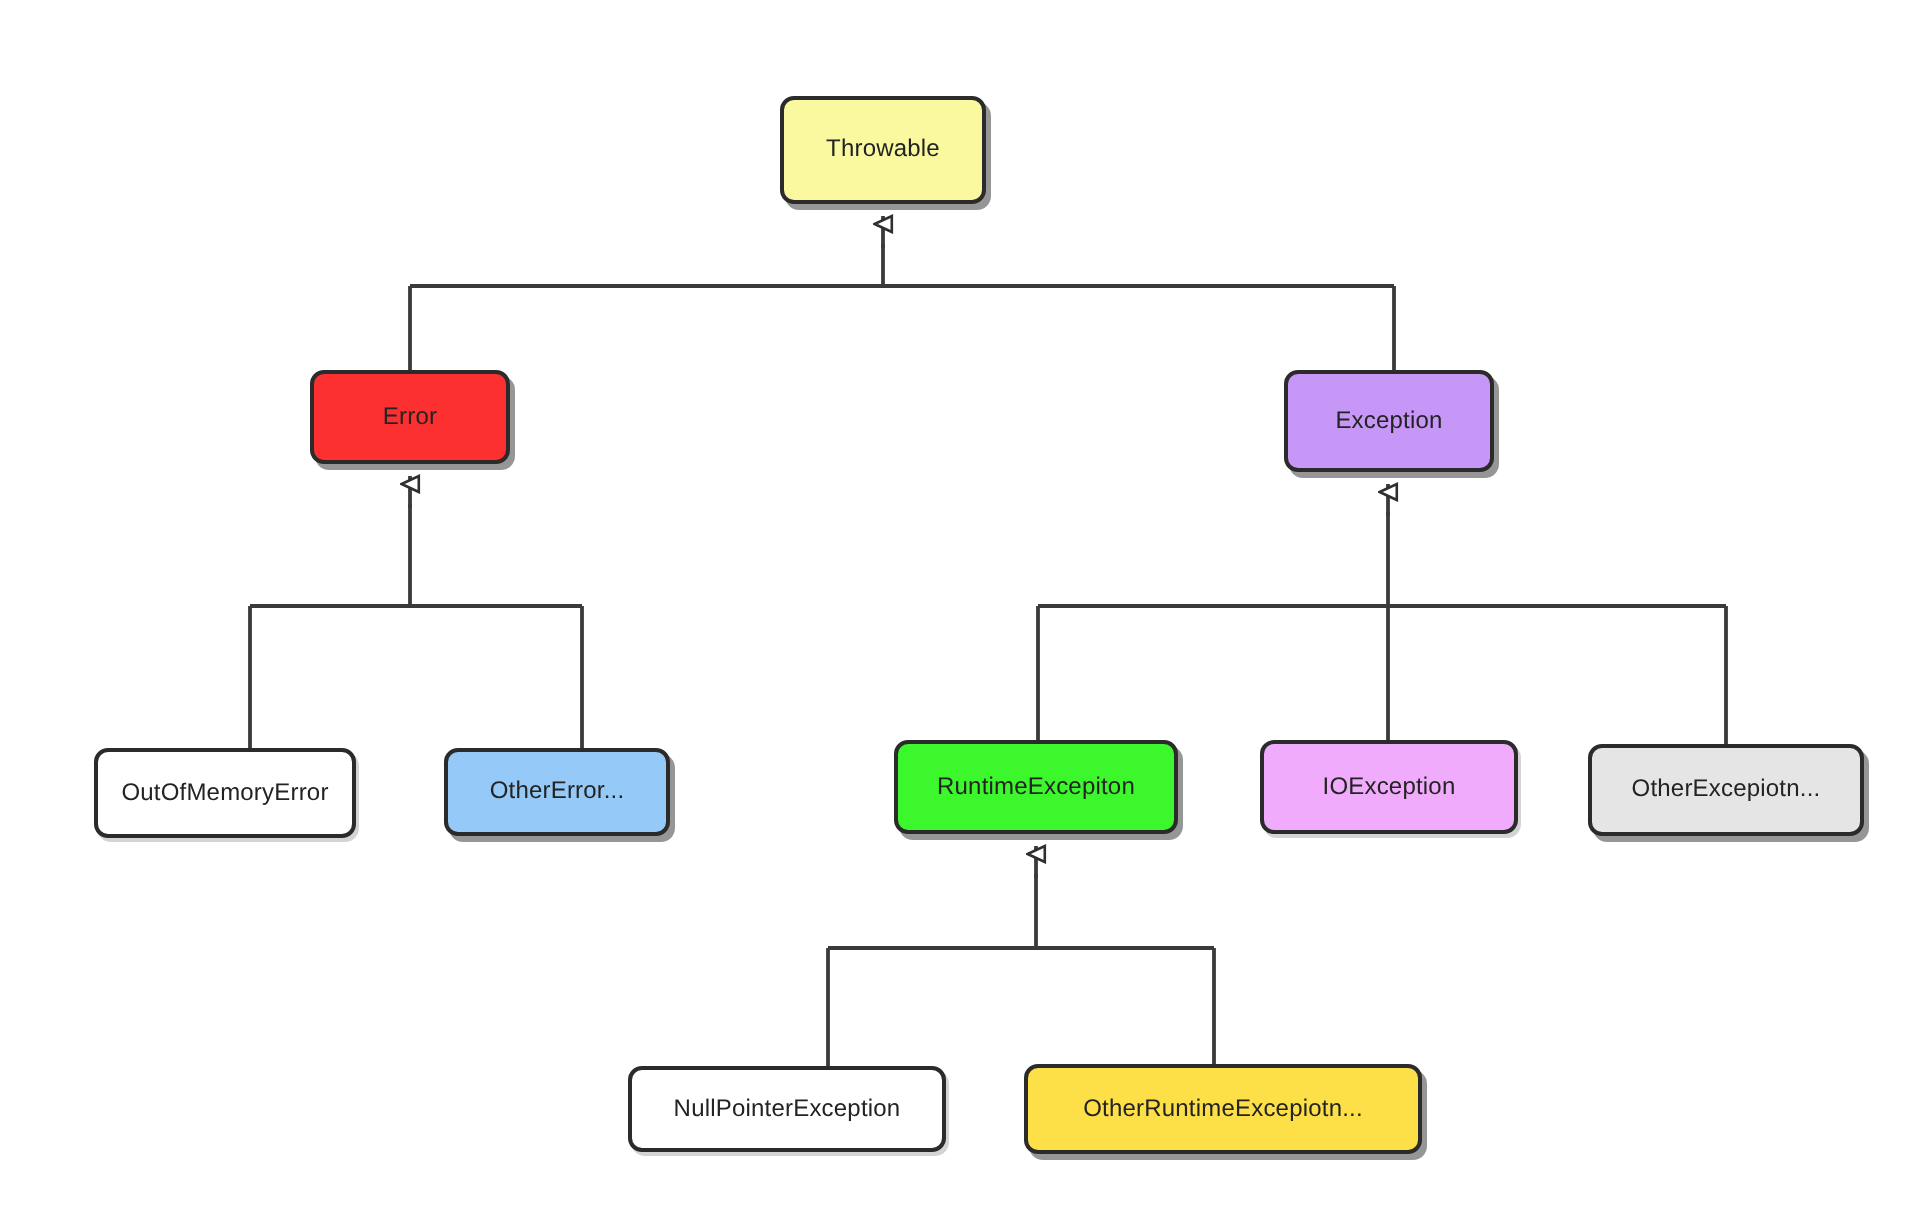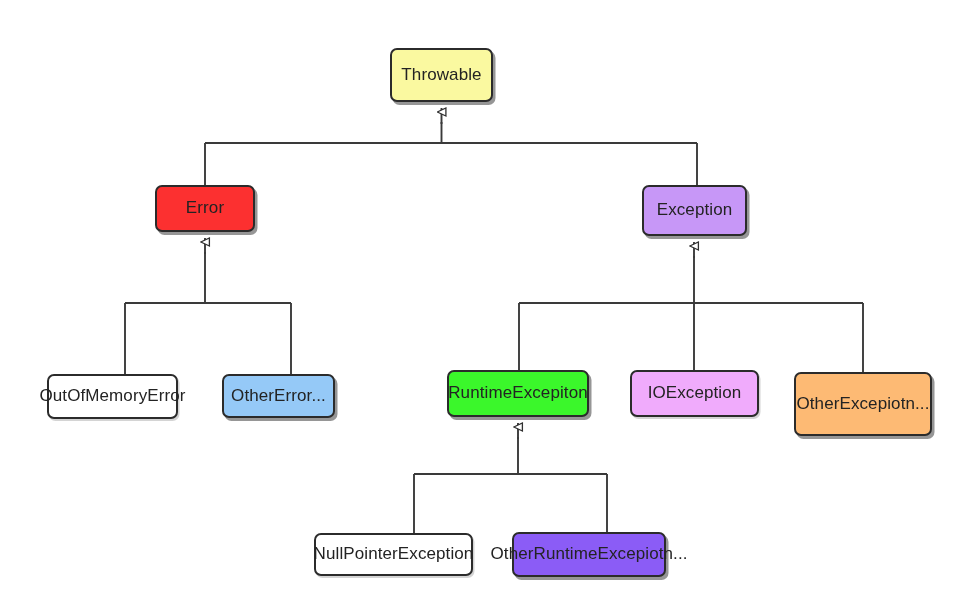--- a/index.html
+++ b/index.html
@@ -26,21 +26,21 @@
   }
   .node {
     position: absolute;
     box-sizing: border-box;
     border: 2px solid #2b2b2b;
     border-radius: 7px;
     display: flex;
     align-items: center;
     justify-content: center;
     color: #232323;
-    font-size: 17px;
+    font-size: 12px;
     line-height: 1.1;
     letter-spacing: 0.1px;
     white-space: nowrap;
     z-index: 2;
   }
   .node.plain {
     background: #ffffff;
     box-shadow: 1.5px 2px 0 rgba(60,60,60,0.22);
   }
   .node.shadowed {
@@ -112,25 +112,25 @@
   </div>
 
   <div class="node shadowed" style="left: 447px; top: 370px; width: 142px; height: 47px; background: rgb(59, 247, 43); border-color: rgb(43, 43, 43);">
     <span>RuntimeExcepiton</span>
   </div>
 
   <div class="node plain" style="left: 630px; top: 370px; width: 129px; height: 47px; background: #f0abfc; border-color: rgb(43, 43, 43);">
     <span>IOException</span>
   </div>
 
-  <div class="node shadowed" style="left: 794px; top: 372px; width: 138px; height: 64px; background: #fdba74; border-color: rgb(43, 43, 43);">
+  <div class="node shadowed" style="left: 794px; top: 372px; width: 138px; height: 46px; background: #e5e5e5; border-color: rgb(43, 43, 43);">
     <span>OtherExcepiotn...</span>
   </div>
 
   <div class="node plain" style="left: 314px; top: 533px; width: 159px; height: 43px; background: rgb(255, 255, 255); border-color: rgb(43, 43, 43);">
     <span>NullPointerException</span>
   </div>
 
-  <div class="node shadowed" style="left: 512px; top: 532px; width: 154px; height: 45px; background: #8b5cf6; border-color: rgb(43, 43, 43); justify-content: center;">
+  <div class="node shadowed" style="left: 512px; top: 532px; width: 199px; height: 45px; background: #fde047; border-color: rgb(43, 43, 43); justify-content: center;">
     <span>OtherRuntimeExcepiotn...</span>
   </div>
 
 </div>
 
 </body></html>

